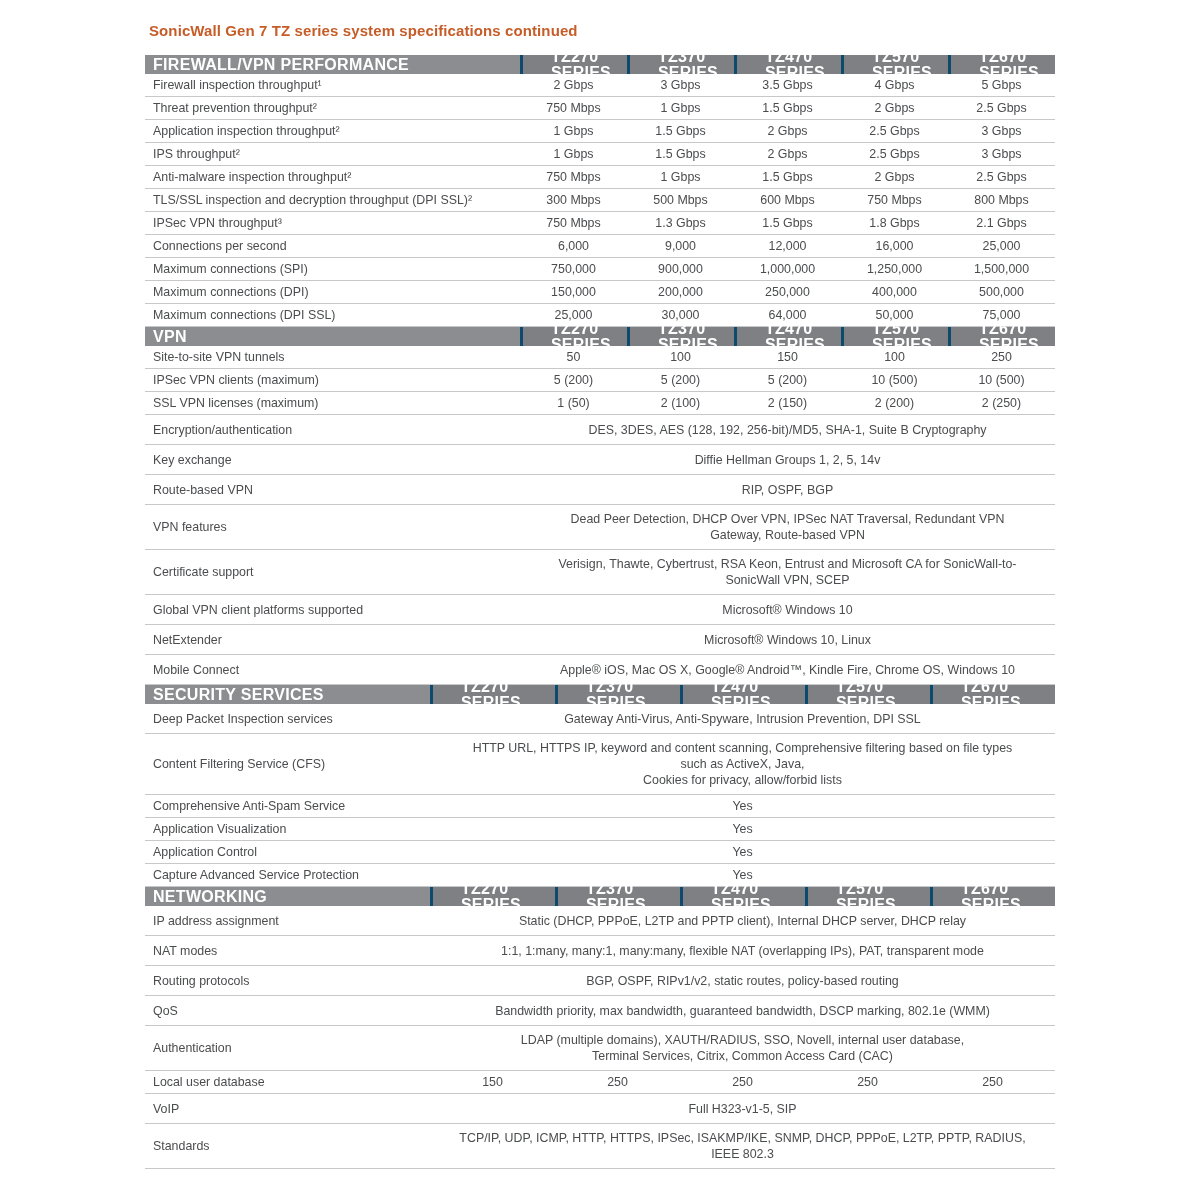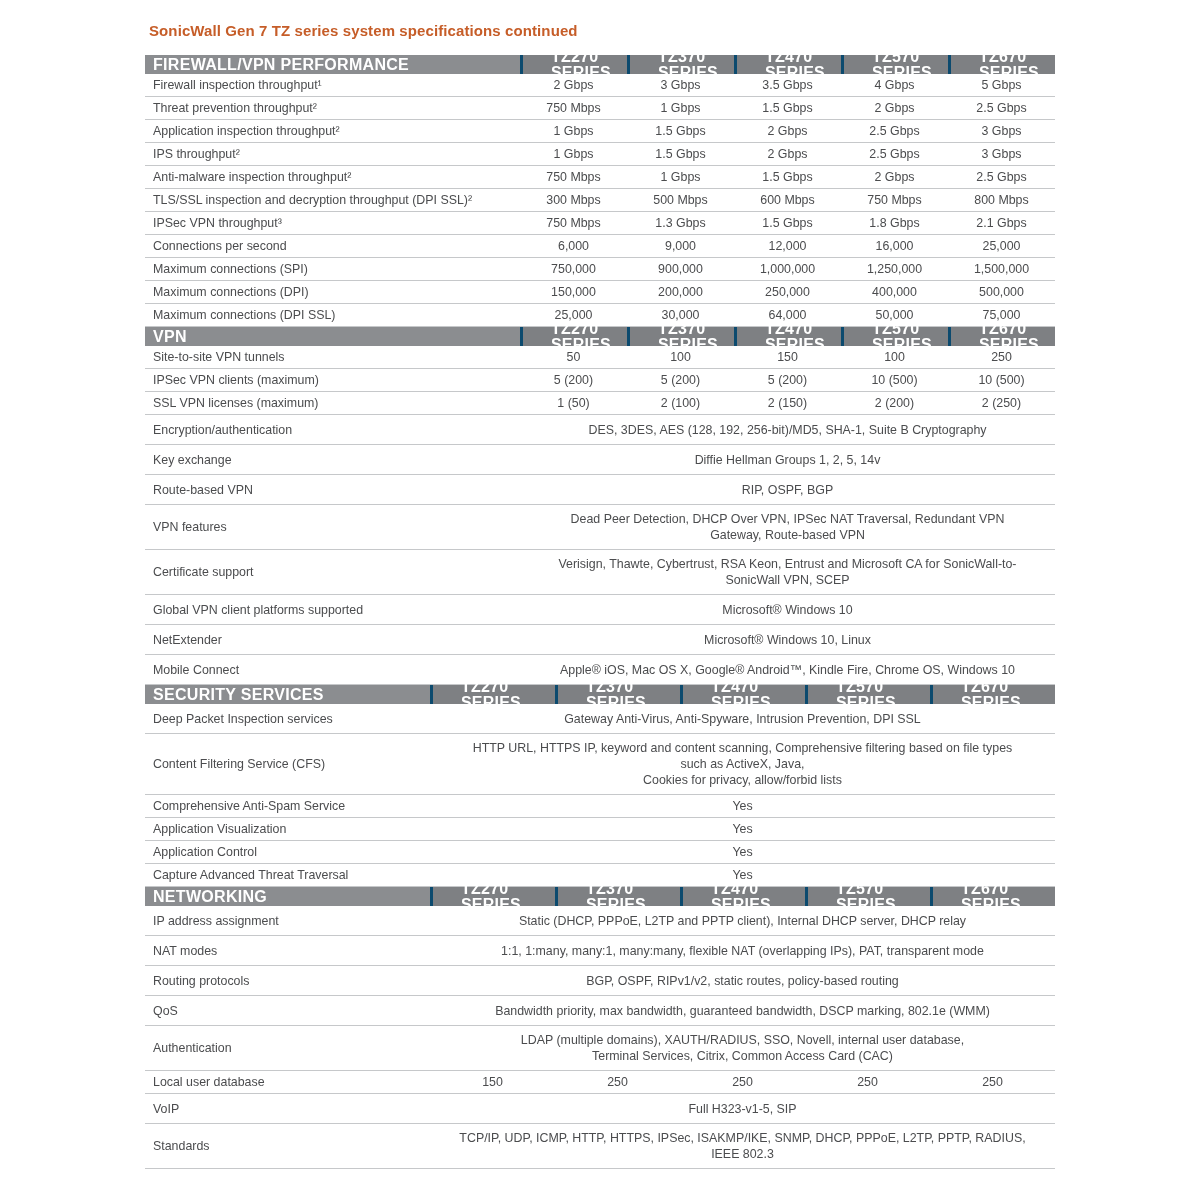--- a/index.html
+++ b/index.html
@@ -267,21 +267,21 @@
         </div>
         <div class="row span-row compact">
           <div class="label">Application Visualization</div>
           <div class="span-val">Yes</div>
         </div>
         <div class="row span-row compact">
           <div class="label">Application Control</div>
           <div class="span-val">Yes</div>
         </div>
         <div class="row span-row compact">
-          <div class="label">Capture Advanced Threat Traversal</div>
+          <div class="label">Capture Advanced Service Protection</div>
           <div class="span-val">Yes</div>
         </div>
       </div>
       <div class="section narrow">
         <div class="sec-header">
           <div class="sec-label">NETWORKING</div>
           <div class="sec-col">TZ270 SERIES</div>
           <div class="sec-col">TZ370 SERIES</div>
           <div class="sec-col">TZ470 SERIES</div>
           <div class="sec-col">TZ570 SERIES</div>

